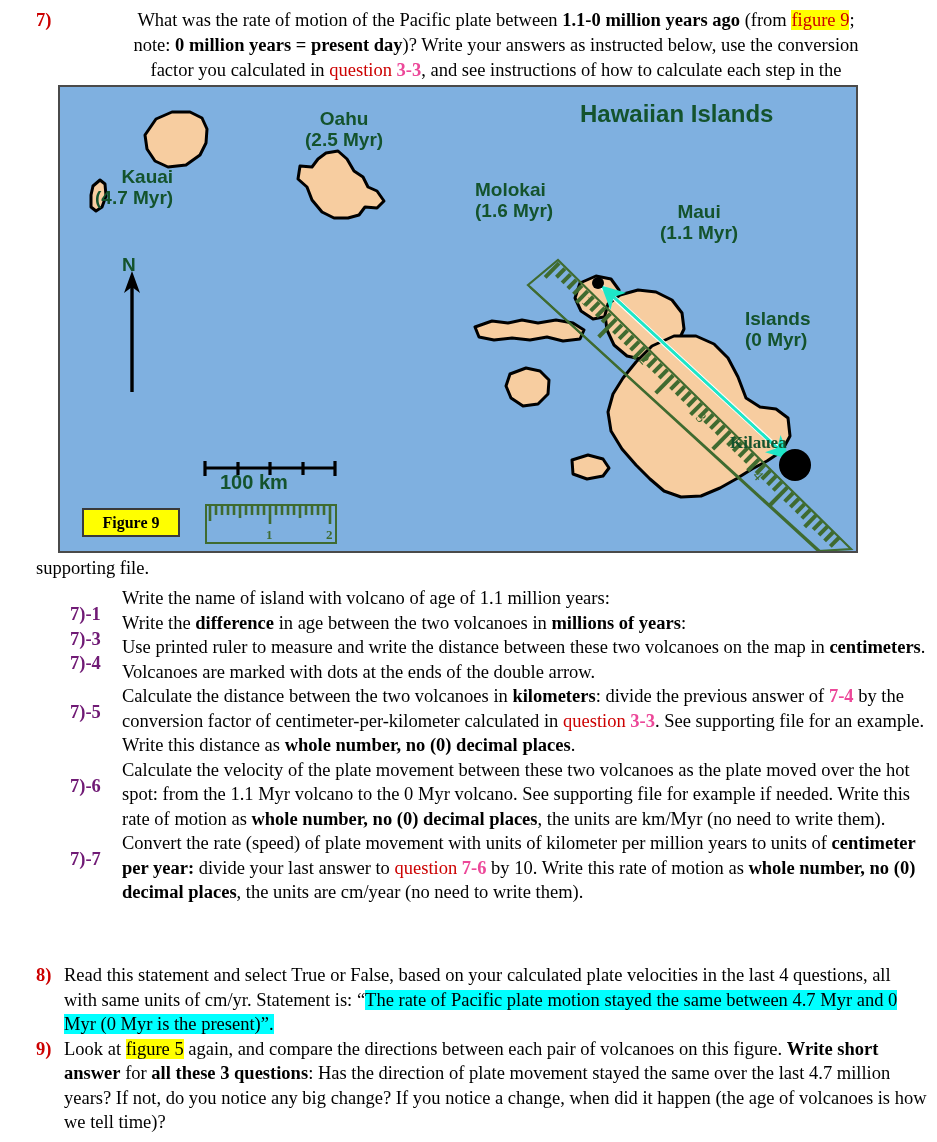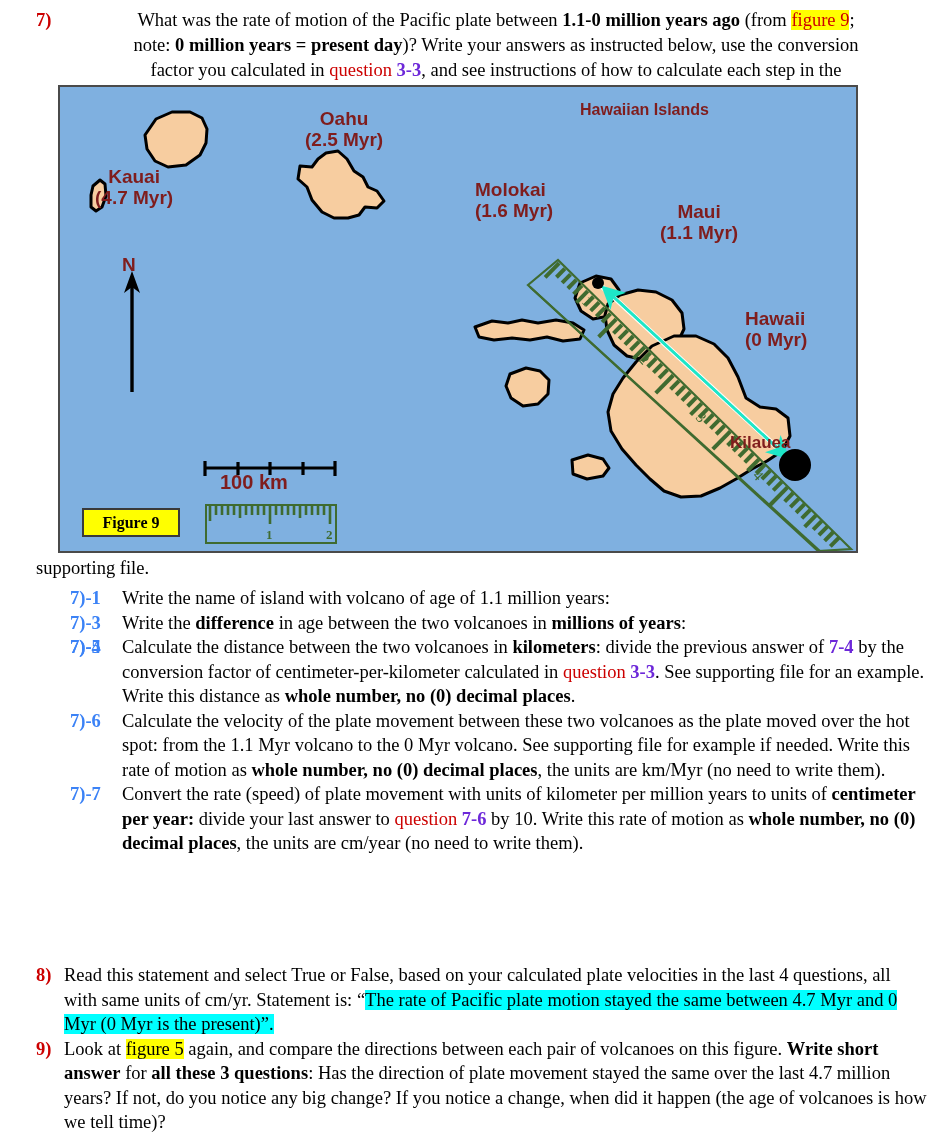--- a/index.html
+++ b/index.html
@@ -24,21 +24,21 @@
 
   
   .q-num {
     color: #cc0000;
     font-weight: bold;
   }
   .red {
     color: #cc0000;
   }
   .red-b {
-    color: #6d28d9;
+    color: #ec4899;
     font-weight: bold;
   }
   b, .b { font-weight: bold; }
   .hl-yellow {
     background: #ffff00;
   }
   .hl-cyan {
     background: #00ffff;
   }
 
@@ -81,34 +81,34 @@
   }
   .map-svg {
     position: absolute;
     left: 0;
     top: 0;
   }
   .map-label {
     position: absolute;
     font-family: "Liberation Sans", "DejaVu Sans", sans-serif;
     font-weight: bold;
-    color: #7f1d1d;
+    color: #14532d;
     text-align: center;
     line-height: 1.08;
     white-space: nowrap;
   }
-  .lbl-title   { left: 520px; top: 14px;  font-size: 16px; }
+  .lbl-title   { left: 520px; top: 14px;  font-size: 24px; }
   .lbl-oahu    { left: 245px; top: 22px;  font-size: 19px; }
-  .lbl-kauai   { left: 35px;  top: 80px;  font-size: 19px; text-align: center;}
+  .lbl-kauai   { left: 35px;  top: 80px;  font-size: 19px; text-align: right;}
   .lbl-molokai { left: 415px; top: 93px;  font-size: 19px; text-align: left;}
   .lbl-maui    { left: 600px; top: 115px; font-size: 19px; text-align: center;}
   .lbl-hawaii  { left: 685px; top: 222px; font-size: 19px; text-align: left;}
   .lbl-kilauea {
     left: 670px; top: 347px; font-size: 17px;
-    font-family: Liberation Sans, sans-serif;
+    font-family: Liberation Serif, serif;
     font-weight: bold;
   }
   .lbl-n {
     left: 62px; top: 168px; font-size: 19px;
   }
   .lbl-100km {
     left: 160px; top: 385px; font-size: 20px;
   }
 
   
@@ -148,23 +148,23 @@
     line-height: 24.5px;
   }
   .sub-item {
     position: relative;
     padding-left: 52px;
     margin-bottom: 0px;
   }
   .sub-item .sub-marker {
     position: absolute;
     left: 0;
-    top: 0;
+    top: 16px;
     width: 48px;
-    color: #3b82f6;
+    color: #701a75;
     font-weight: bold;
   }
 
   
   .tail {
     position: absolute;
     left: 36px;
     top: 963px;
     width: 892px;
     font-size: 18.5px;
@@ -374,21 +374,21 @@
       <span>Molokai</span><br>
       <span>(1.6 Myr)</span>
     </div>
 
     <div class="map-label lbl-maui">
       <span>Maui</span><br>
       <span>(1.1 Myr)</span>
     </div>
 
     <div class="map-label lbl-hawaii">
-      <span>Hawaii</span><br>
+      <span>Islands</span><br>
       <span>(0 Myr)</span>
     </div>
 
     <div class="map-label lbl-kilauea">Kilauea</div>
     <div class="map-label lbl-n">N</div>
     <div class="map-label lbl-100km">100 km</div>
 
     <div class="fig-badge">Figure 9</div>
   </div>
 
@@ -398,20 +398,21 @@
     <div class="sub-item">
       <span class="sub-marker">7)-1</span>
       <span class="sub-body"><span>Write the name of island with volcano of age of 1.1 million years:</span></span>
     </div>
     <div class="sub-item">
       <span class="sub-marker">7)-3</span>
       <span class="sub-body"><span>Write the </span><span class="b">difference</span><span> in age between the two volcanoes in </span><span class="b">millions of years</span><span>:</span></span>
     </div>
     <div class="sub-item">
       <span class="sub-marker">7)-4</span>
+      <span class="sub-body"><span>Use printed ruler to measure and write the distance between these two volcanoes on the map in </span><span class="b">centimeters</span><span>. Volcanoes are marked with dots at the ends of the double arrow.</span></span>
     </div>
     <div class="sub-item">
       <span class="sub-marker">7)-5</span>
       <span class="sub-body"><span>Calculate the distance between the two volcanoes in </span><span class="b">kilometers</span><span>: divide the previous answer of </span><span class="red-b">7-4</span><span> by the conversion factor of centimeter-per-kilometer calculated in </span><span class="red">question</span><span class="red-b"> 3-3</span><span>. See supporting file for an example. Write this distance as </span><span class="b">whole number, no (0) decimal places</span><span>.</span></span>
     </div>
     <div class="sub-item">
       <span class="sub-marker">7)-6</span>
       <span class="sub-body"><span>Calculate the velocity of the plate movement between these two volcanoes as the plate moved over the hot spot: from the 1.1 Myr volcano to the 0 Myr volcano. See supporting file for example if needed. Write this rate of motion as </span><span class="b">whole number, no (0) decimal places</span><span>, the units are km/Myr (no need to write them).</span></span>
     </div>
     <div class="sub-item">

